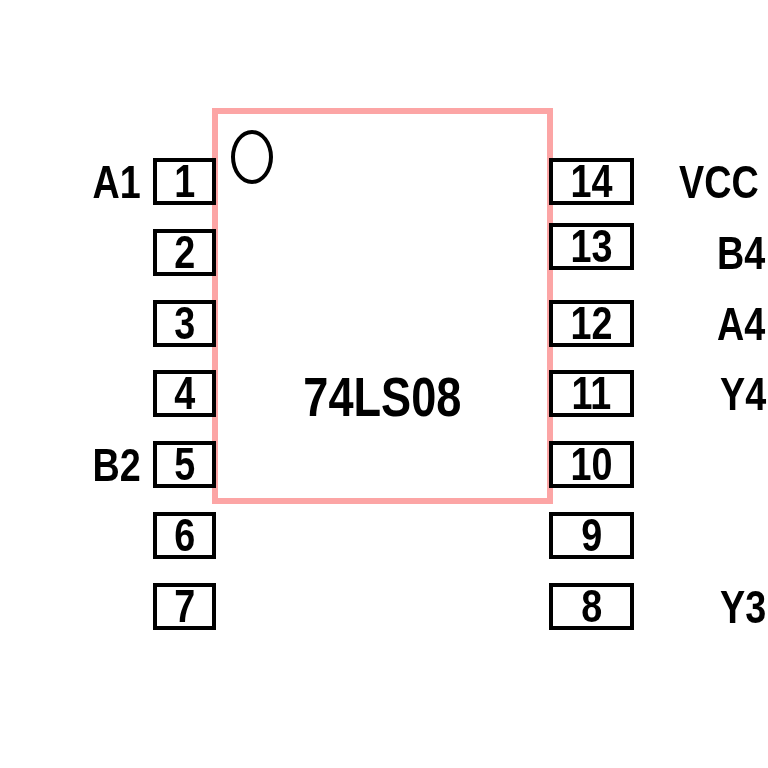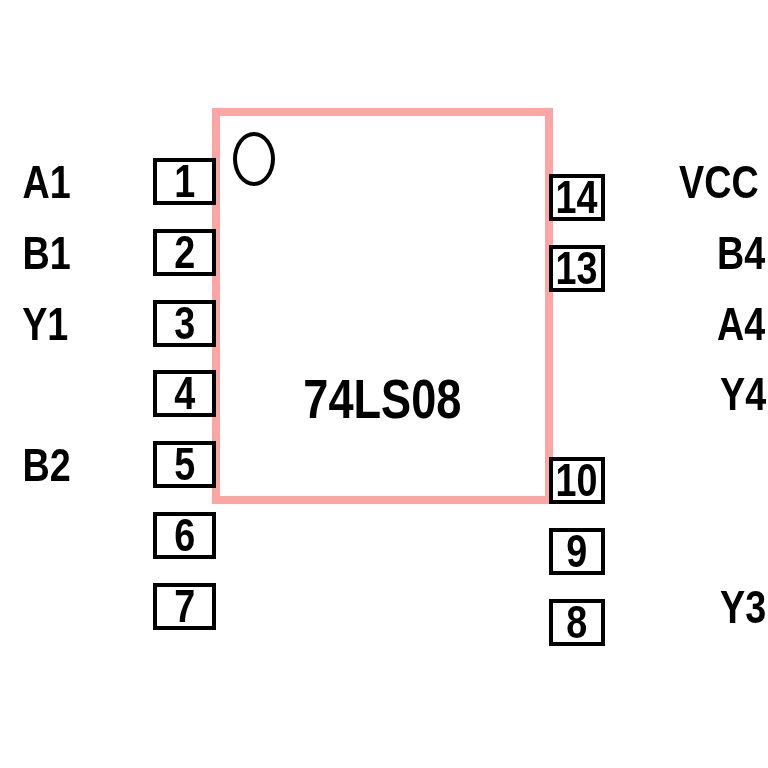--- a/index.html
+++ b/index.html
@@ -16,21 +16,21 @@
     font-family: "Liberation Sans", sans-serif;
     font-weight: bold;
     color: #000000;
   }
   .chip-body {
     position: absolute;
     left: 212px;
     top: 108px;
     width: 341px;
     height: 396px;
-    border: 8px solid #fca5a5;
+    border: 6px solid #fca5a5;
     box-sizing: border-box;
     background: #ffffff;
   }
   .pin1-dot {
     position: absolute;
     left: 13px;
     top: 16px;
     width: 42px;
     height: 54px;
     border: 4px solid #000000;
@@ -61,40 +61,40 @@
     height: 47px;
     border: 4px solid #000000;
     box-sizing: border-box;
     background: #ffffff;
     display: flex;
     align-items: center;
     justify-content: center;
     font-size: 46px;
   }
   .pin-box.left  { left: 153px; width: 63px; }
-  .pin-box.right { left: 549px; width: 56px; margin-top: 16px; }
+  .pin-box.right { left: 549px; width: 85px; }
   .pin-box span {
     display: inline-block;
     transform: scaleX(0.82);
     transform-origin: center center;
     white-space: nowrap;
     line-height: 1;
     padding-bottom: 2px;
   }
   .pin-label {
     position: absolute;
     height: 47px;
     display: flex;
     align-items: center;
     font-size: 46px;
   }
   .pin-label.left {
-    left: 12px;
+    left: 0;
     width: 141px;
-    justify-content: flex-start;
+    justify-content: flex-end;
   }
   .pin-label.left span {
     display: inline-block;
     transform: scaleX(0.82);
     transform-origin: right center;
     white-space: nowrap;
   }
   .pin-label.right {
     left: 634px;
     width: 142px;
@@ -119,30 +119,24 @@
     </div>
   </div>
 
   <div class="pin-label left" style="top:158px">
       <span>A1</span>
     </div>
   <div class="pin-box left" style="top:158px">
       <span>1</span>
     </div>
 
-  <div class="pin-label left" style="top:229px">
-      <span>B1</span>
-    </div>
   <div class="pin-box left" style="top:229px">
       <span>2</span>
     </div>
 
-  <div class="pin-label left" style="top:300px">
-      <span>Y1</span>
-    </div>
   <div class="pin-box left" style="top:300px">
       <span>3</span>
     </div>
 
   <div class="pin-box left" style="top:370px">
       <span>4</span>
     </div>
 
   <div class="pin-label left" style="top:441px">
       <span>B2</span>
@@ -159,31 +153,37 @@
       <span>7</span>
     </div>
 
   <div class="pin-box right" style="top:158px">
       <span>14</span>
     </div>
   <div class="pin-label right" style="top:158px">
       <span>VCC</span>
     </div>
 
-  <div class="pin-box right" style="top:229px">
+  <div class="pin-box right" style="top:223px">
       <span>13</span>
     </div>
   <div class="pin-label right" style="top:229px">
       <span>B4</span>
     </div>
 
+  <div class="pin-box right" style="top:300px">
+      <span>12</span>
+    </div>
   <div class="pin-label right" style="top:300px">
       <span>A4</span>
     </div>
 
+  <div class="pin-box right" style="top:370px">
+      <span>11</span>
+    </div>
   <div class="pin-label right" style="top:370px">
       <span>Y4</span>
     </div>
 
   <div class="pin-box right" style="top:441px">
       <span>10</span>
     </div>
 
   <div class="pin-box right" style="top:512px">
       <span>9</span>

